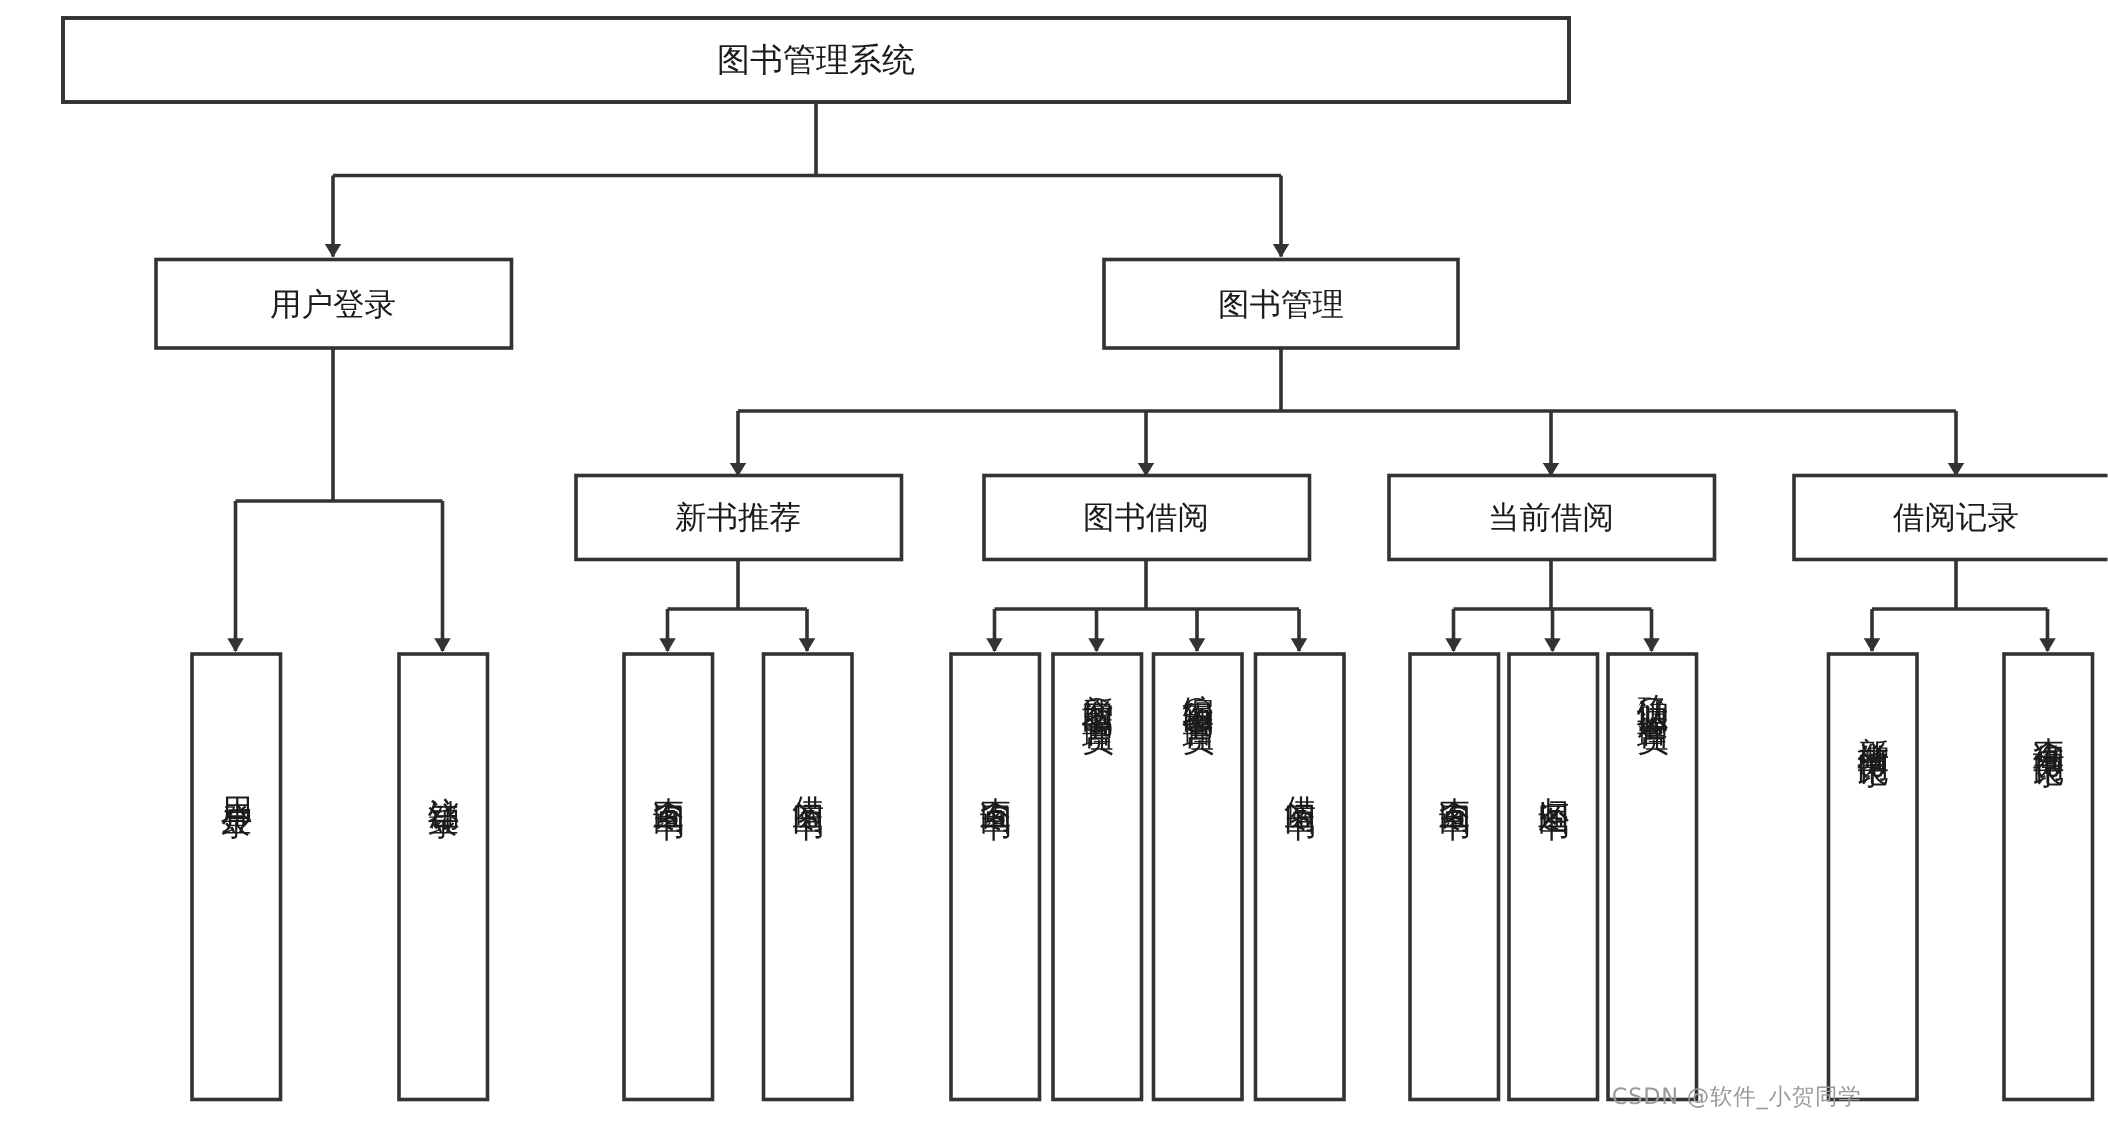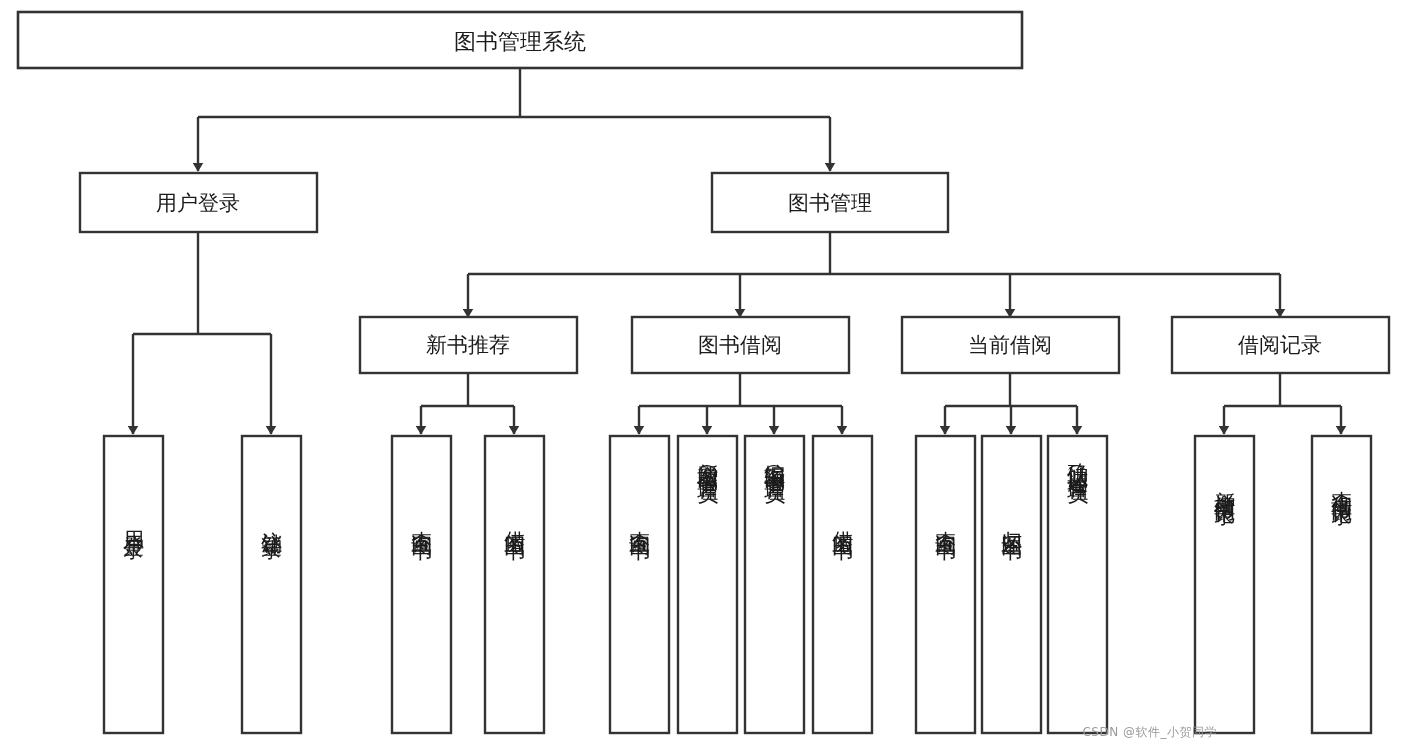--- a/index.html
+++ b/index.html
@@ -12,20 +12,21 @@
     width: 1405px;
     height: 747px;
     overflow: hidden;
     font-family: "DejaVu Sans", "Liberation Sans", sans-serif;
   }
   #diagram-root {
     position: relative;
     width: 1225px;
     height: 747px;
     background: #ffffff;
+    margin-left: 24px;
   }
   svg#tree-svg {
     position: absolute;
     left: 0;
     top: 0;
     width: 1405px;
     height: 747px;
     display: block;
   }
   .node-rect {
@@ -79,21 +80,21 @@
     letter-spacing: 3px;
     color: #1b1b1b;
     white-space: nowrap;
     text-align: start;
   }
   #watermark {
     position: absolute;
     right: 8px;
     bottom: 6px;
     font-family: "DejaVu Sans", "Liberation Sans", sans-serif;
-    font-size: 12px;
+    font-size: 15px;
     color: #9a9a9a;
     letter-spacing: 0.5px;
     white-space: nowrap;
   }
 </style>
 </head>
 <body>
 
 <div id="diagram-root">
 

